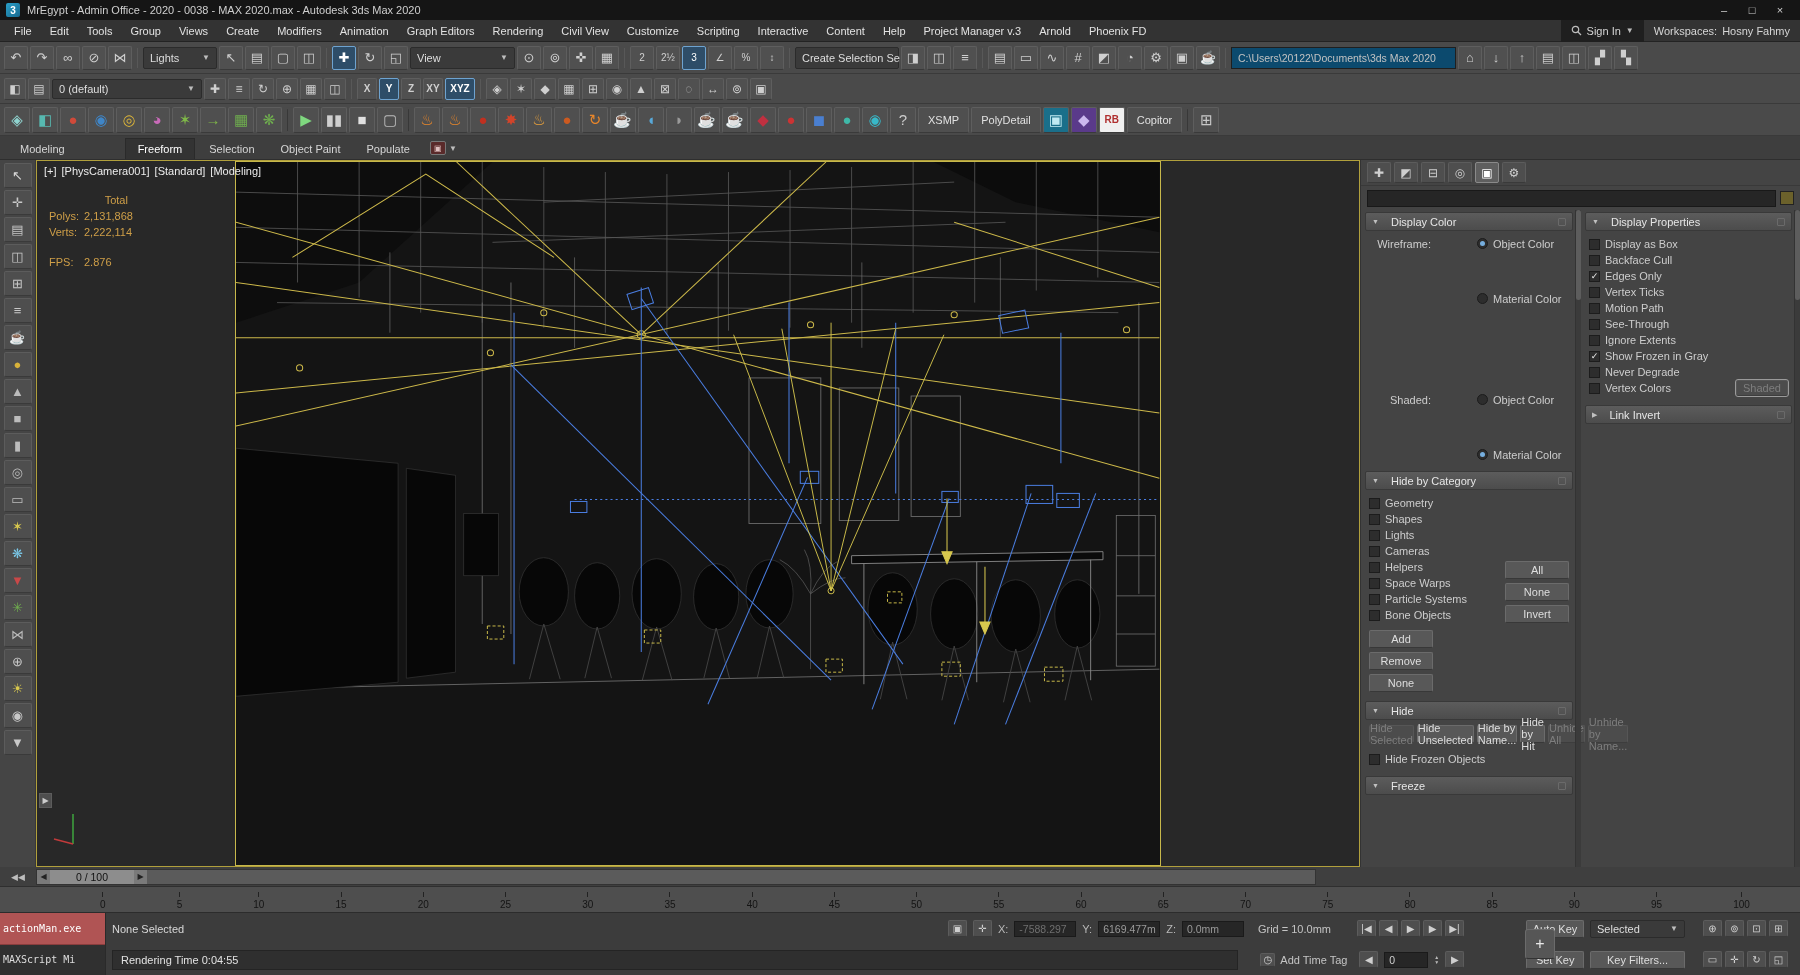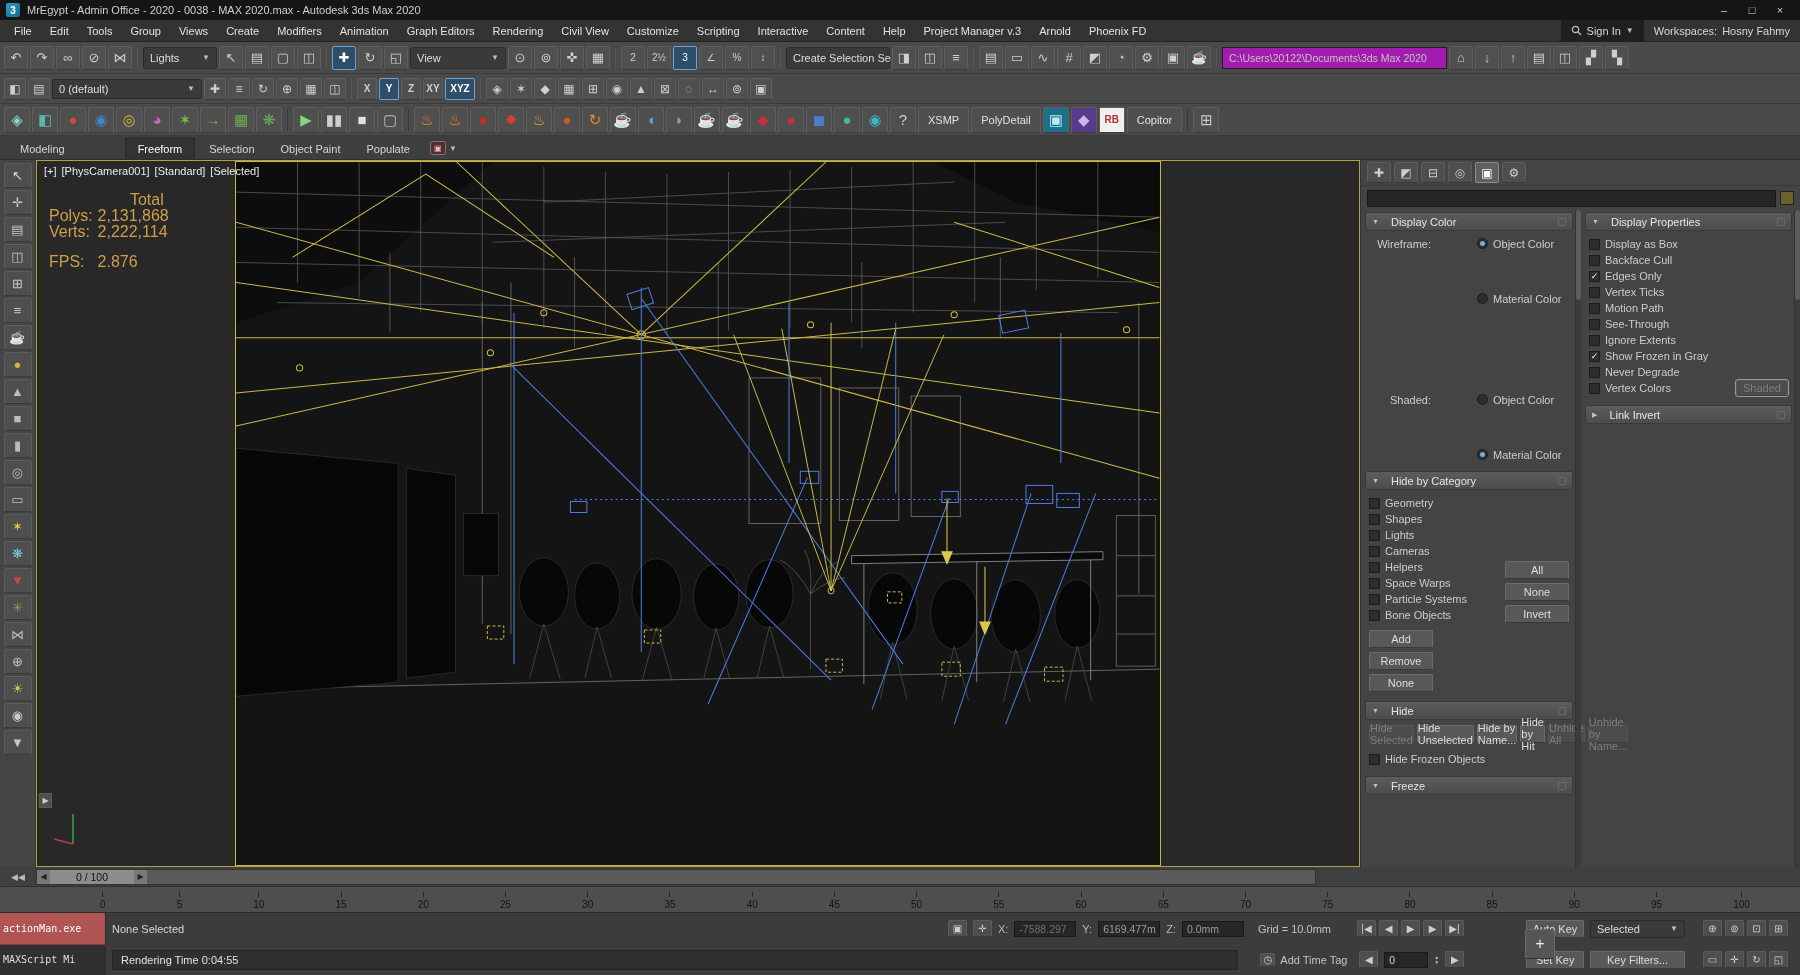--- a/index.html
+++ b/index.html
@@ -31,21 +31,21 @@
         background:#505050;border:1px solid #5e5e5e;border-bottom-color:#3a3a3a;border-radius:2px;
         font-size:13px;color:#cfcfcf;overflow:hidden;}
   .tb2 .tile{width:22px;height:22px;font-size:12px;}
   .tile.active{background:#2e4d68;border-color:#6ea3d0;color:#fff;}
   .tile.axis{width:20px;font-size:10px;font-weight:bold;}
   .tile.axis-wide{width:30px;font-size:10px;font-weight:bold;}
   .tb-sep{width:1px;height:20px;background:#383838;border-right:1px solid #585858;margin:0 3px;}
   .dropdown{height:22px;background:#3a3a3a;border:1px solid #2b2b2b;border-radius:2px;display:flex;
             align-items:center;padding:0 6px;gap:8px;color:#dedede;white-space:nowrap;}
   .dropdown .caret{margin-left:auto;}
-  .pathfield{width:225px;height:22px;background:#a21caf;border:1px solid #1f1f1f;display:flex;align-items:center;
+  .pathfield{width:225px;height:22px;background:#0c4a6e;border:1px solid #1f1f1f;display:flex;align-items:center;
              padding:0 6px;color:#c2c2c2;font-size:10.5px;overflow:hidden;white-space:nowrap;}
   .ptile{width:26px;height:26px;display:flex;align-items:center;justify-content:center;background:#4f4f4f;
          border:1px solid #5e5e5e;border-bottom-color:#3a3a3a;border-radius:2px;font-size:15px;color:#cfcfcf;}
   .ptile .t{display:none;}
   .ptile.txt{width:auto;padding:0 9px;font-size:11px;color:#e0e0e0;}
   .ptile.txt .t{display:inline;}
   .ptile.sep{width:1px;min-width:1px;background:#383838;border:none;height:22px;margin:0 3px;}
   .ptile.badge{background:#f0f0f0;color:#b03030;font-weight:bold;font-size:10px;}
   .ptile.badge .t{display:inline;color:#b03030;}
 
@@ -61,21 +61,21 @@
   .main{display:flex;height:707px;}
   .leftstrip{width:36px;background:#454545;border-right:1px solid #383838;display:flex;flex-direction:column;
              align-items:center;padding:3px 0;gap:2px;overflow:hidden;}
   .ls-tile{width:28px;height:25px;display:flex;align-items:center;justify-content:center;background:#4e4e4e;
            border:1px solid #5c5c5c;border-bottom-color:#3a3a3a;border-radius:2px;font-size:13px;}
 
   .viewport-wrap{flex:1;position:relative;background:#282828;border:1px solid #b1a03c;overflow:hidden;}
   .camera-frame{position:absolute;left:15%;top:0;width:70%;height:100%;background:#141414;border:1px solid #c7b84b;}
   .scene{width:100%;height:100%;display:block;}
   .vp-label{position:absolute;left:7px;top:4px;display:flex;gap:5px;color:#ececec;font-size:11px;z-index:5;}
-  .vp-stats{position:absolute;left:10px;top:30px;color:#cf9f48;font-size:16px;z-index:5;line-height:14px;}
+  .vp-stats{position:absolute;left:10px;top:30px;color:#cf9f48;font-size:11px;z-index:5;line-height:14px;}
   .vp-stats table td{padding:0 3px 0 0;color:#cf9f48;}
   .vp-stats .tot{text-align:right;padding-right:8px;}
   .gizmo{position:absolute;left:14px;bottom:16px;z-index:5;}
   .vp-scroll-arrow{position:absolute;left:2px;bottom:58px;width:13px;height:15px;background:#4e4e4e;
                    border:1px solid #5c5c5c;color:#ccc;font-size:8px;display:flex;align-items:center;justify-content:center;z-index:5;}
 
   
   .cmdpanel{width:440px;background:#444;border-left:1px solid #333;display:flex;flex-direction:column;}
   .cp-tabs{height:26px;display:flex;align-items:center;gap:3px;padding:0 6px;border-bottom:1px solid #393939;}
   .cp-tab{width:24px;height:21px;display:flex;align-items:center;justify-content:center;background:#4e4e4e;
@@ -261,21 +261,21 @@
   <span class="tile active">
         <span>✚</span>
       </span>
       <span class="tile">
         <span>↻</span>
       </span>
       <span class="tile">
         <span>◱</span>
       </span>
     </div>
-  <div class="dropdown" style="width:96px">
+  <div class="dropdown" style="width:105px">
     <span>View</span>
     <span class="caret">▼</span>
   </div>
   <div class="tb-group">
 
   <span class="tile">
         <span>⊙</span>
       </span>
       <span class="tile">
         <span>⊚</span>
@@ -720,21 +720,21 @@
           <span>◉</span>
         </span><span class="ls-tile" style="color: rgb(200, 200, 200);">
           <span>▼</span>
         </span></div>
   </div>
 
   <div class="viewport-wrap">
     <div class="vp-label">
       <div style="display:contents">
         
-      <span>[+]</span><span>[PhysCamera001]</span><span>[Standard]</span><span>[Selected]</span></div>
+      <span>[+]</span><span>[PhysCamera001]</span><span>[Standard]</span><span>[Modeling]</span></div>
     </div>
     <div class="vp-stats">
       <table>
         <tbody>
             <tr>
               <td></td>
               <td class="tot">Total</td>
             </tr>
         <tr>
               <td>Polys:</td>

